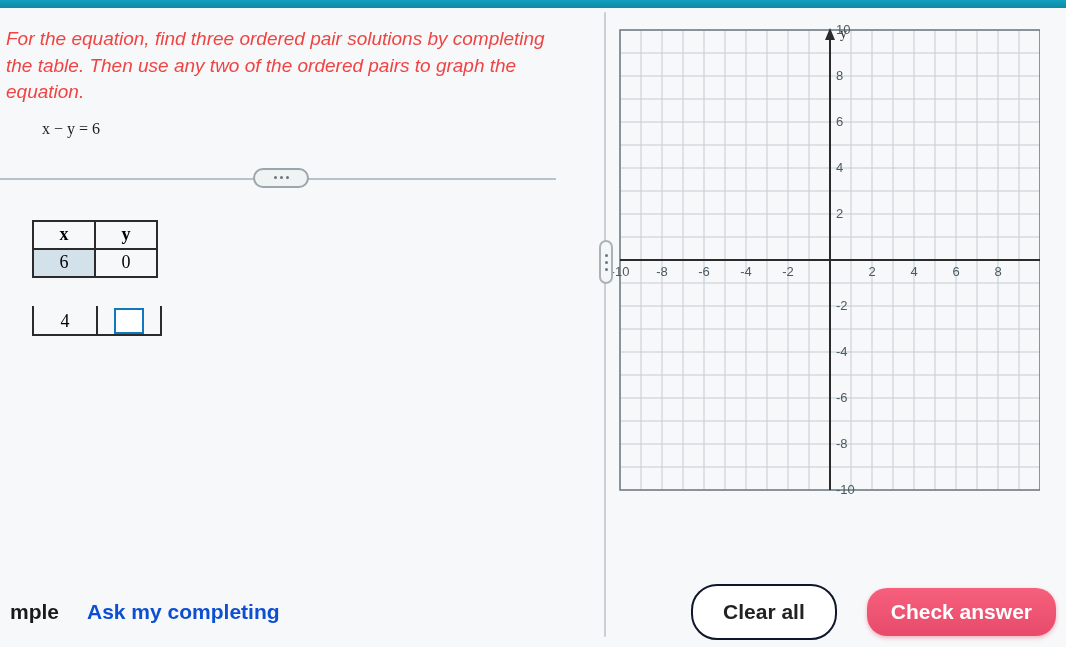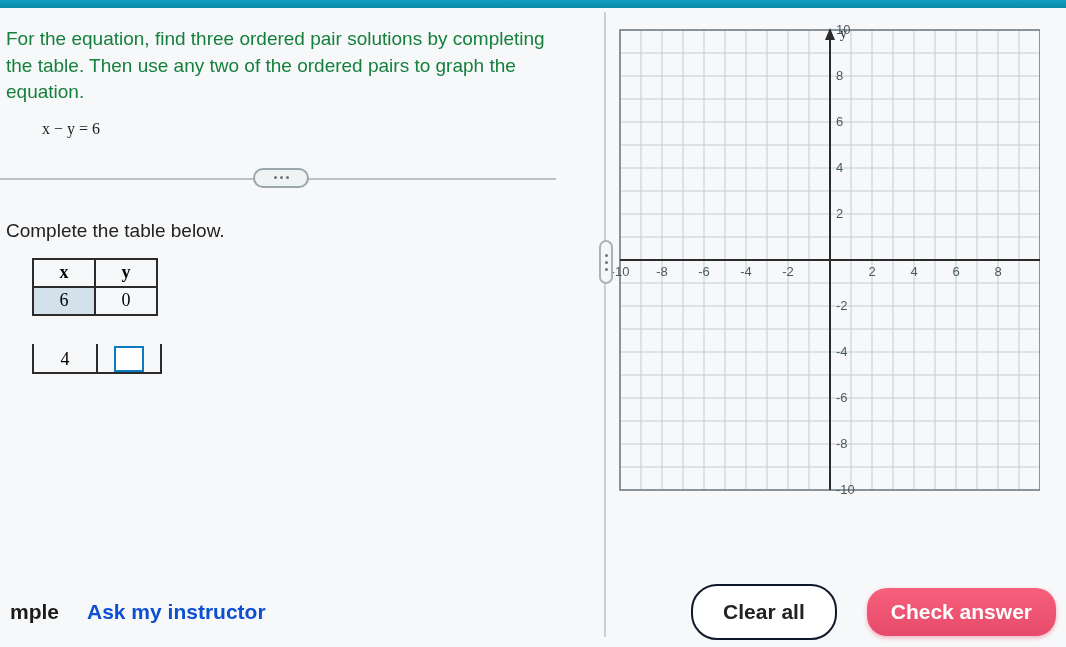--- a/index.html
+++ b/index.html
@@ -36,23 +36,24 @@
     position: absolute;
     top: 12px;
     bottom: 10px;
     left: 604px;
     width: 2px;
     background: #c9cfd3;
     border-radius: 1px;
   }
   .prompt {
     font-size: 19px;
-    color: #15803d;
+    color: #ef4444;
     line-height: 1.4;
     margin-bottom: 14px;
+    font-style: italic;
   }
   .equation {
     font-size: 16px;
     color: #222;
     margin-left: 36px;
     margin-bottom: 28px;
     font-family: "Times New Roman", serif;
   }
   .hr-wrap {
     position: relative;
@@ -214,21 +215,20 @@
     <div class="prompt">For the equation, find three ordered pair solutions by completing the table. Then use any two of the ordered pairs to graph the equation.</div>
     <div class="equation">x − y = 6</div>
     <div class="hr-wrap">
       <hr class="hr-line">
       <div class="pill">
         <span></span>
           <span></span>
           <span></span>
       </div>
     </div>
-    <div class="subprompt">Complete the table below.</div>
     <table class="xytable">
       <tbody>
           <tr>
         <th>x</th>
         <th>y</th>
       </tr>
       <tr>
         <td class="filledcell">6</td>
         <td>0</td>
       </tr>
@@ -322,19 +322,19 @@
 <div class="midline"></div>
 <div class="midpill">
   <span></span>
     <span></span>
     <span></span>
 </div>
 
 <div class="footer">
   <div class="footer-left">
     <span class="mple">mple</span>
-    <span class="ask">Ask my instructor</span>
+    <span class="ask">Ask my completing</span>
   </div>
   <div class="footer-right">
     <div class="clearbtn">Clear all</div>
     <div class="checkbtn">Check answer</div>
   </div>
 </div>
 
 </body></html>

